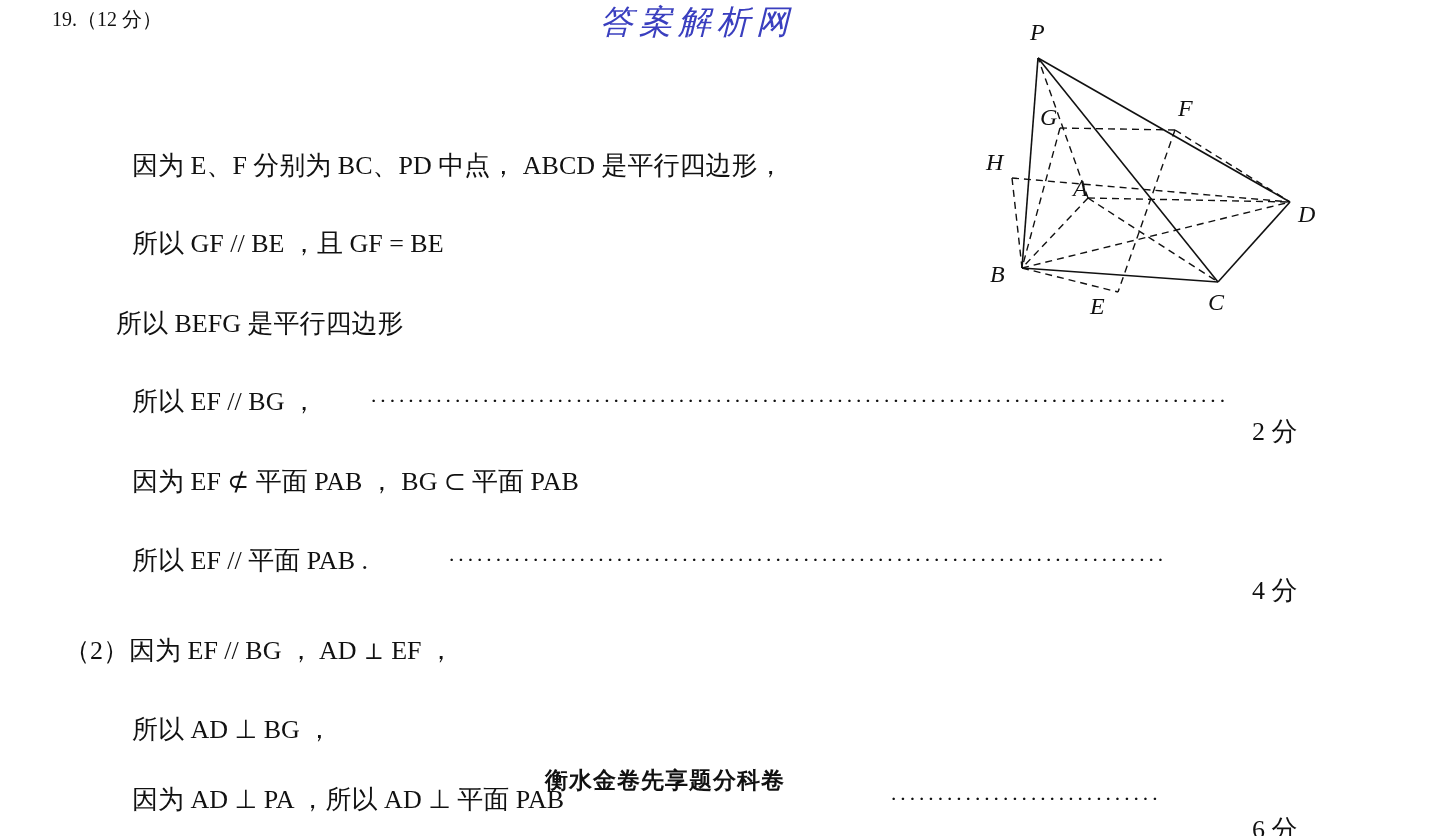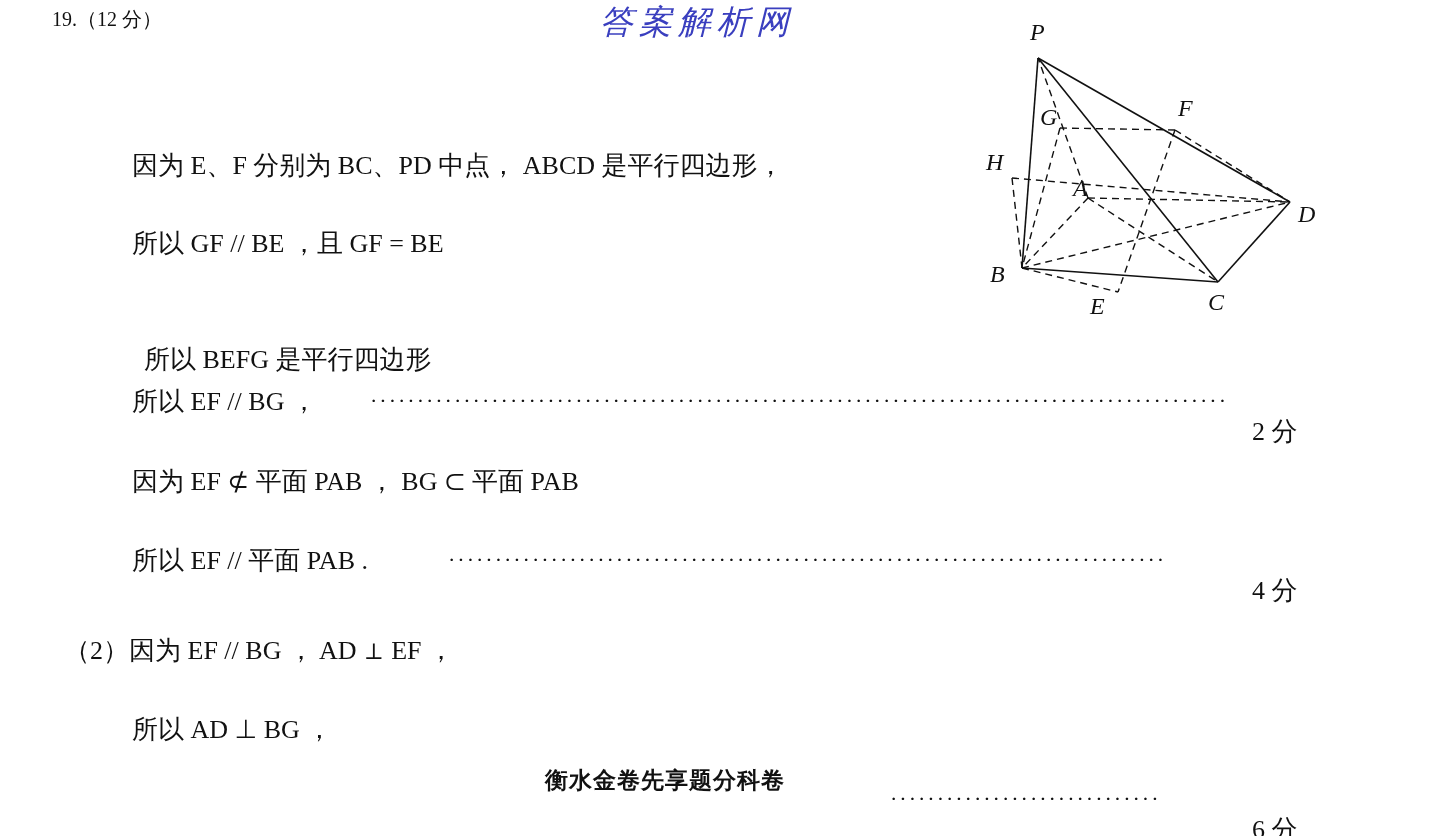--- a/index.html
+++ b/index.html
@@ -93,36 +93,37 @@
   <div class="watermark-top">答案解析网</div>
   <div class="watermark-mid">衡水金卷先享题分科卷</div>
 
   <div class="qnum">19.（12 分）</div>
 
 
   <div class="line" style="left:132px; top:148px;">因为 E、F 分别为 BC、PD 中点， ABCD 是平行四边形，</div>
 
   <div class="line" style="left:132px; top:226px;">所以 GF // BE ，且 GF = BE</div>
 
-  <div class="line" style="left:144px; top:306px;margin-top:36px;">所以 BEFG 是平行四边形</div>
+  <div class="line" style="left:116px; top:306px;">所以 BEFG 是平行四边形</div>
 
   <div class="line" style="left:132px; top:384px;">所以 EF // BG ，</div>
   <div class="line dots" style="left:370px; top:388px;">····························································································</div>
   <div class="score" style="left:1252px; top:384px;">2 分</div>
 
   <div class="line" style="left:132px; top:543px;">所以 EF // 平面 PAB .</div>
 
   <div class="line" style="left:132px; top:464px;">因为 EF ⊄ 平面 PAB ， BG ⊂ 平面 PAB</div>
   <div class="line dots" style="left:448px; top:547px;">·············································································</div>
   <div class="score" style="left:1252px; top:543px;">4 分</div>
 
   <div class="line" style="left:64px; top:633px;">（2）因为 EF // BG ， AD ⊥ EF ，</div>
 
   <div class="line" style="left:132px; top:712px;">所以 AD ⊥ BG ，</div>
 
+  <div class="line" style="left:132px; top:782px;">因为 AD ⊥ PA ，所以 AD ⊥ 平面 PAB</div>
   <div class="line dots" style="left:890px; top:786px;">·····························</div>
   <div class="score" style="left:1252px; top:782px;">6 分</div>
 
   <div class="figure">
     <svg width="400" height="320" viewBox="0 0 400 320" xmlns="http://www.w3.org/2000/svg">
 
       <g stroke="#111111" stroke-width="1.6" fill="none">
 
         <line x1="78" y1="48" x2="62" y2="258"></line>
 

